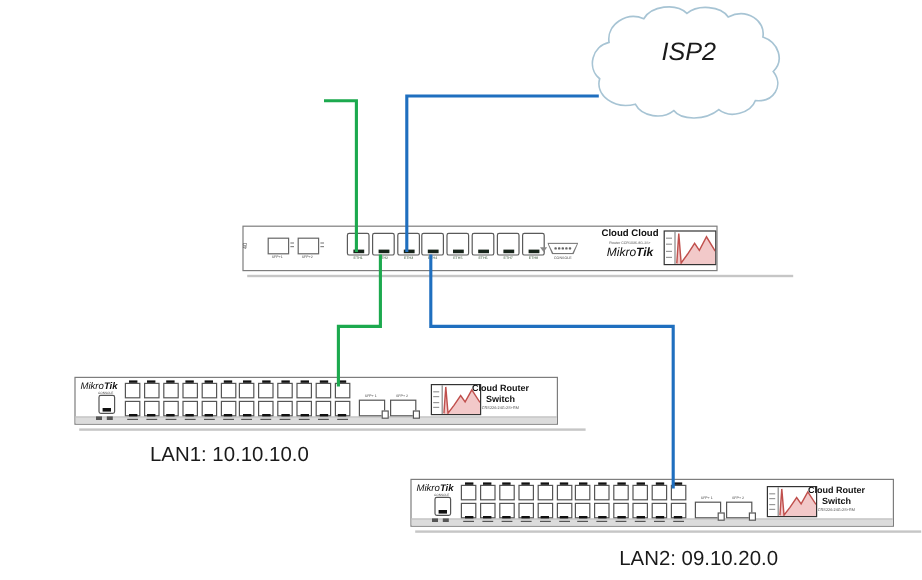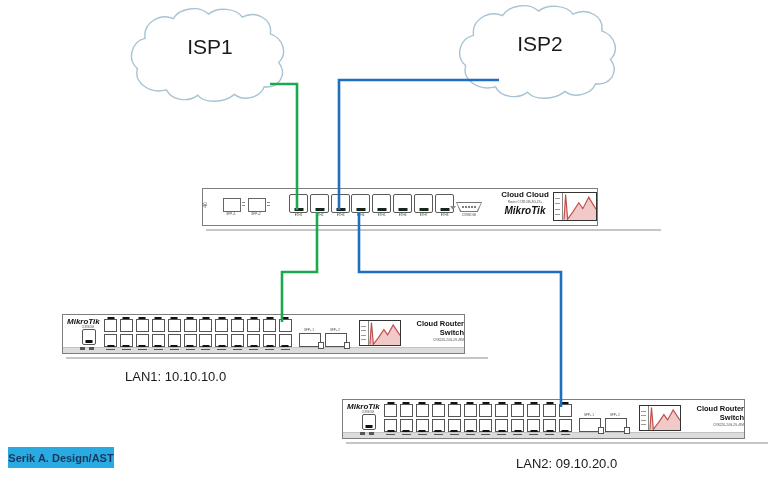--- a/index.html
+++ b/index.html
@@ -37,21 +37,21 @@
        clip-path:polygon(0 0,100% 0,84% 100%,16% 100%);}
   .db9 i{position:absolute;inset:1px;background:#fff;clip-path:polygon(0 0,100% 0,83% 100%,17% 100%);
          display:flex;align-items:center;justify-content:center;gap:1.5px;}
   .db9 i b{width:1.5px;height:1.5px;background:#666;border-radius:50%;}
   .db9-label{position:absolute;left:253px;top:24px;width:26px;text-align:center;font-size:3px;color:#444;}
 
   .r-brand{position:absolute;left:292px;top:2px;width:60px;text-align:center;}
   .r-title{font-size:8px;font-weight:bold;color:#111;line-height:1.1;}
   .r-sub{font-size:3px;color:#555;}
   .brand-line{font-size:10px;color:#111;margin-top:1px;}
-  .mi{font-style:italic;font-weight:700;}
+  .mi{font-style:italic;font-weight:400;}
   .mb{font-style:italic;font-weight:700;}
 
   
   .graph{position:absolute;border:1px solid #333;background:#fff;display:flex;box-sizing:border-box;}
   .gticks{width:8px;border-right:1px solid #888;display:flex;flex-direction:column;
           justify-content:space-evenly;padding:1px 0;}
   .gticks i{display:block;width:5px;height:1px;background:#999;margin-left:1px;}
   .graph svg{flex:1;height:100%;}
   .g-router{left:350px;top:3px;width:44px;height:29px;}
   .g-sw{left:296px;top:5px;width:42px;height:26px;}
@@ -75,47 +75,41 @@
   .pbot{top:18.5px;}
   .pbot::after{content:"";position:absolute;bottom:-1px;left:50%;transform:translateX(-50%);width:7px;height:2.5px;background:#111;}
   .pnum{position:absolute;top:33.5px;left:2px;width:9px;height:1.5px;background:#555;}
 
   .sfp-label{position:absolute;top:13px;font-size:3px;color:#444;width:20px;text-align:center;}
   .sl1{left:236px;} .sl2{left:262px;}
   .sfp-cage{position:absolute;top:18px;width:20px;height:12px;border:1.2px solid #555;background:#fff;}
   .sfp-cage::after{content:"";position:absolute;right:-4px;bottom:-3px;width:4px;height:5px;border:1px solid #555;background:#fff;}
   .sc1{left:236px;} .sc2{left:262px;}
 
-  .sw-text{position:absolute;right:0;top:4px;width:62px;text-align:right;}
+  .sw-text{position:absolute;right:16px;top:4px;width:62px;text-align:center;}
   .sw-t1{font-size:7.5px;font-weight:bold;line-height:1.2;color:#111;}
   .sw-sub{font-size:3.2px;color:#555;margin-top:1px;}
 
   
-  .lan-label{position:absolute;font-size:13px;color:#1a1a1a;}
+  .lan-label{position:absolute;font-size:17px;color:#1a1a1a;}
   #lan1{left:125px;top:369px;} #lan2{left:516px;top:456px;}
   .badge{position:absolute;left:8px;top:447px;width:106px;height:21px;background:#29ABE2;
          color:#17375E;font-size:11px;font-weight:600;display:flex;align-items:center;justify-content:center;}
 
   
   #links{position:absolute;left:0;top:0;width:768px;height:483px;pointer-events:none;}
   #links polyline{fill:none;stroke-width:2.6;}
 </style>
 </head>
 <body>
 
 <div id="canvas">
 
-  <div class="cloud" style="left:126px;top:5px;width:168px;height:100px;">
-    <svg viewBox="0 0 220 132" preserveAspectRatio="none">
-      <path d="M53 112 C30 118 10 102 15 84 C1 72 7 48 25 44 C22 24 44 10 62 18 C70 4 96 0 108 12 C120 2 144 4 152 16 C172 6 192 20 189 38 C206 44 212 64 200 76 C212 92 200 110 181 108 C176 122 154 128 142 118 C128 130 102 130 94 119 C82 129 60 126 53 112 Z" fill="#ffffff" stroke-width="1.4" vector-effect="non-scaling-stroke" stroke="#A7C4D4"></path>
-    </svg>
-    <div class="cloud-label">ISP1</div>
-  </div>
-
-  <div class="cloud" style="left:454px;top:2px;width:172px;height:100px;">
+
+  <div class="cloud" style="left:488px;top:2px;width:172px;height:100px;font-style:italic;">
     <svg viewBox="0 0 220 132" preserveAspectRatio="none">
       <path d="M53 112 C30 118 10 102 15 84 C1 72 7 48 25 44 C22 24 44 10 62 18 C70 4 96 0 108 12 C120 2 144 4 152 16 C172 6 192 20 189 38 C206 44 212 64 200 76 C212 92 200 110 181 108 C176 122 154 128 142 118 C128 130 102 130 94 119 C82 129 60 126 53 112 Z" fill="#ffffff" stroke-width="1.4" vector-effect="non-scaling-stroke" stroke="#A7C4D4"></path>
     </svg>
     <div class="cloud-label">ISP2</div>
   </div>
 
   <div class="device router">
     <div class="side-label">40</div>
 
     <div class="r-sfp rs1"></div>
@@ -376,21 +370,20 @@
     <div class="sw-text">
       <div class="sw-t1">Cloud Router</div>
       <div class="sw-t1">Switch</div>
       <div class="sw-sub">CRS226-24G-2S+RM</div>
     </div>
   </div>
 
   <div class="lan-label" id="lan1">LAN1: 10.10.10.0</div>
   <div class="lan-label" id="lan2">LAN2: 09.10.20.0</div>
 
-  <div class="badge">Serik A. Design/AST</div>
 
   <svg id="links">
     <polyline points="270,84 297,84 297,210" stroke="#1CA94E"></polyline>
     <polyline points="499,80 339,80 339,210" stroke="#1F6FBF"></polyline>
     <polyline points="317,212 317,272 282,272 282,322" stroke="#1CA94E"></polyline>
     <polyline points="359,212 359,272 561,272 561,407" stroke="#1F6FBF"></polyline>
   </svg>
 
 </div>
 

